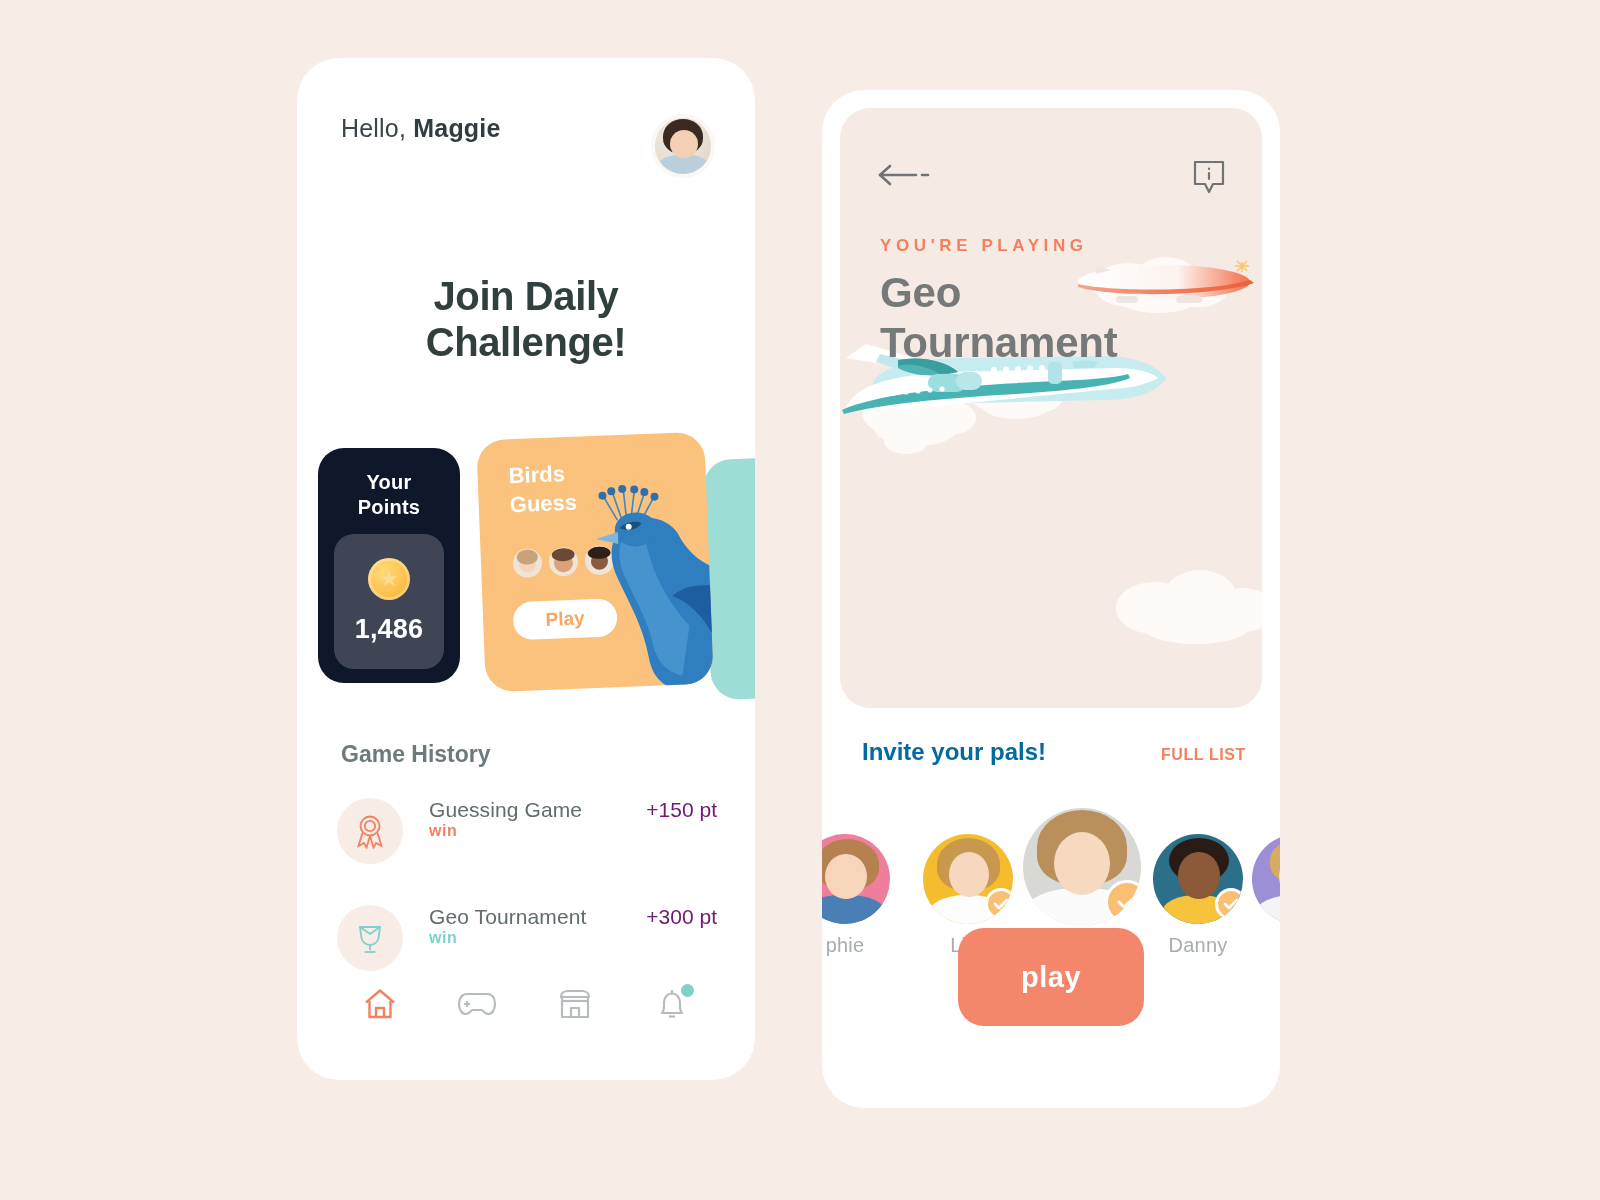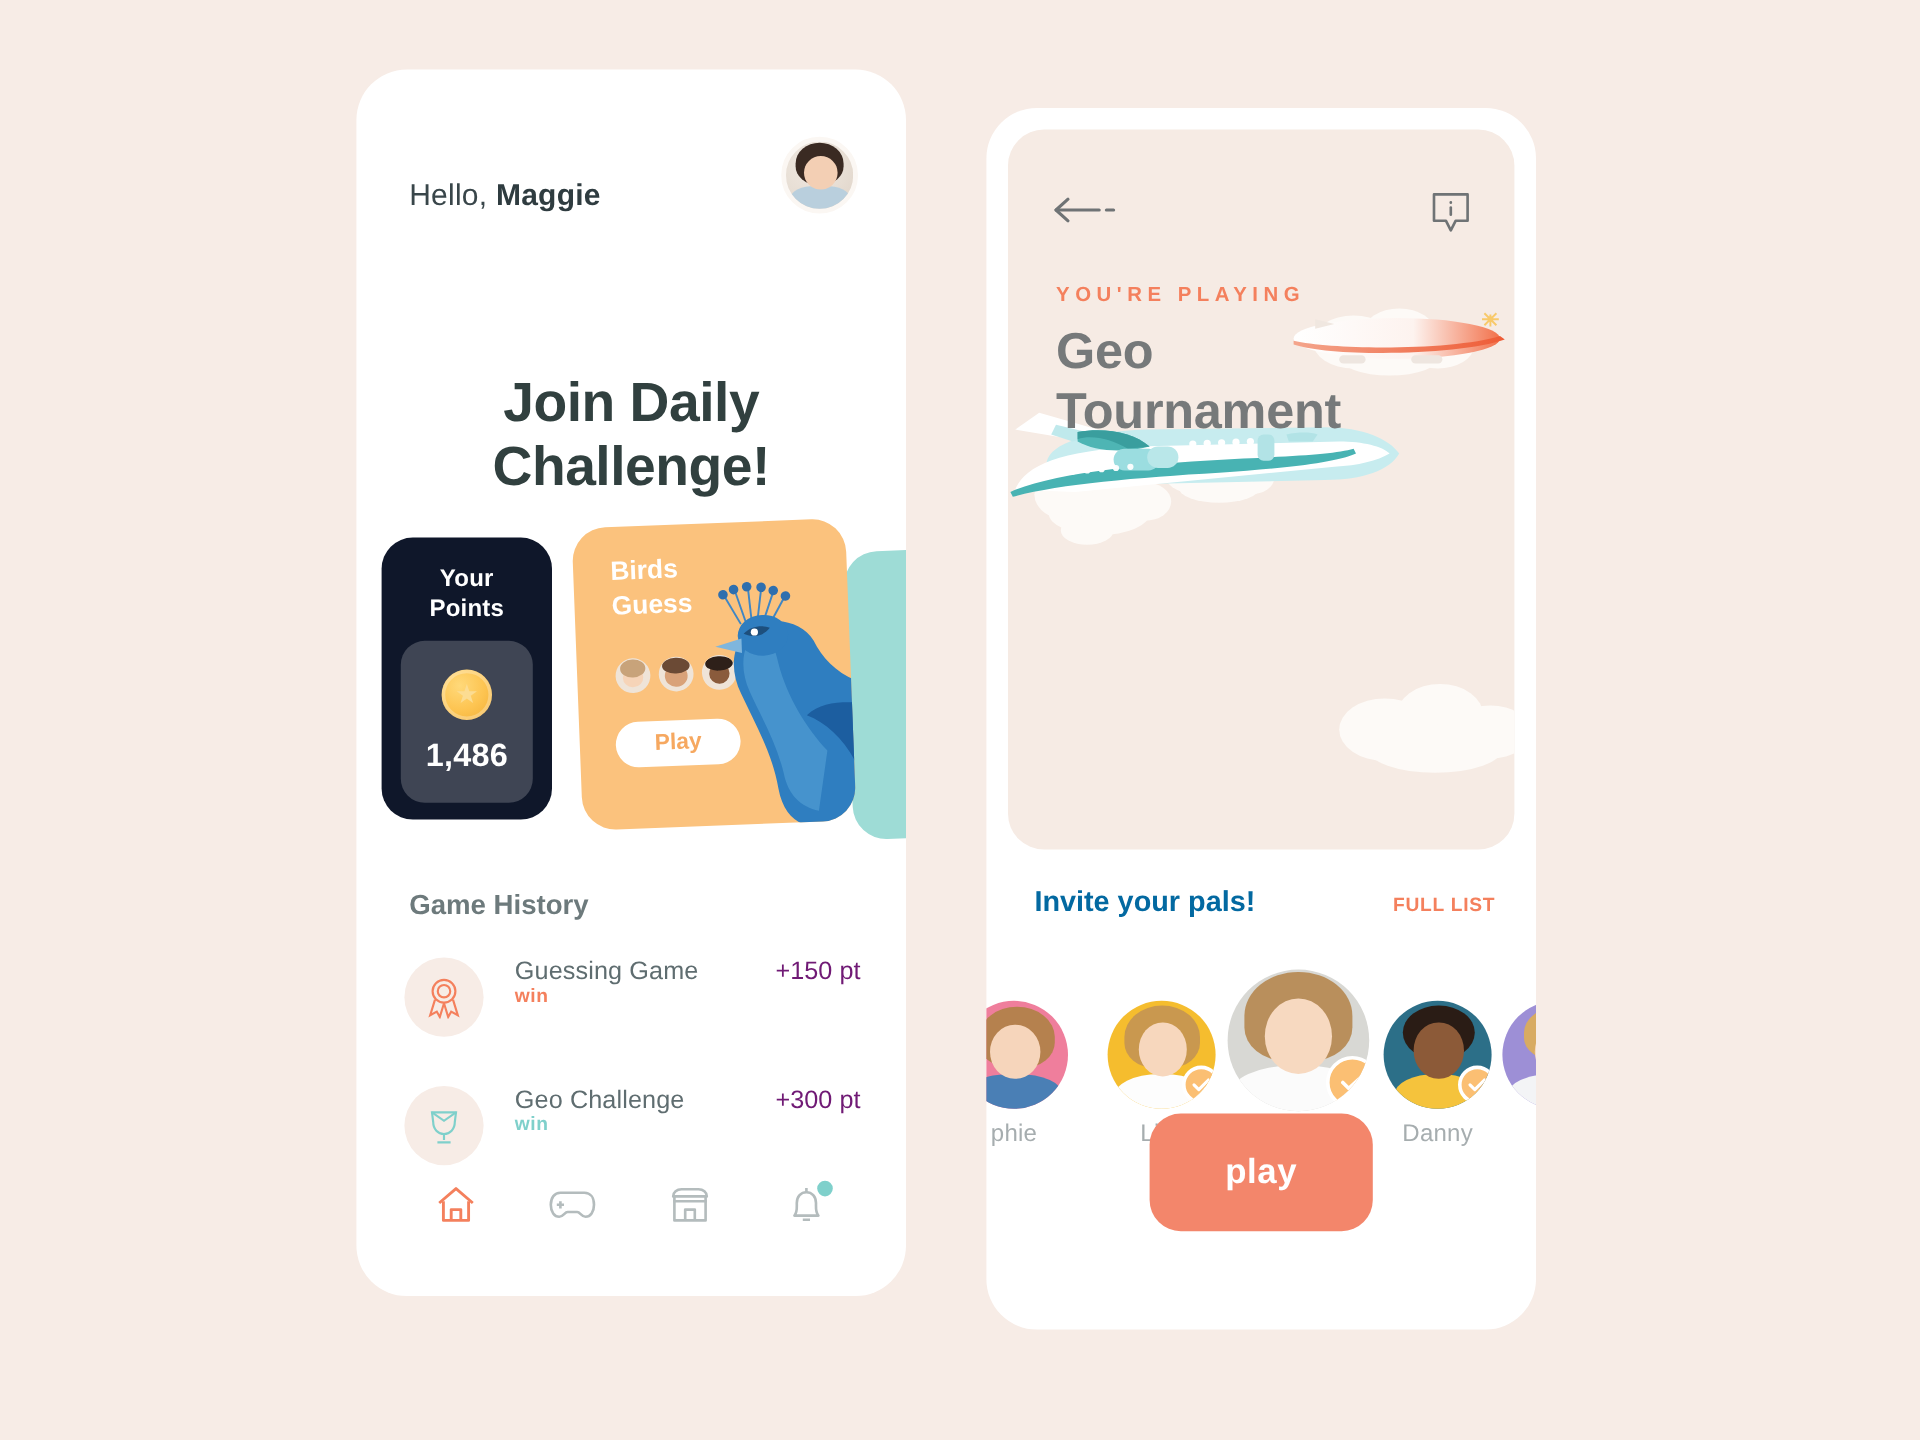--- a/index.html
+++ b/index.html
@@ -21,21 +21,21 @@
     background: #ffffff;
     border-radius: 42px;
     overflow: hidden;
   }
   #phone-left  { left: 297px; top: 58px;  width: 458px; height: 1022px; }
   #phone-right { left: 822px; top: 90px;  width: 458px; height: 1018px; }
 
   
   .greet-row {
     position: absolute; left: 44px; top: 56px; right: 40px;
-    display: flex; align-items: flex-end; justify-content: space-between;
+    display: flex; align-items: flex-start; justify-content: space-between;
   }
   .greet-text {
     font-size: 25px; color: #39464a; letter-spacing: .2px;
     font-weight: 400; white-space: nowrap;
   }
   .greet-text b { font-weight: 700; color: #2f3c40; }
 
   .avatar-me {
     width: 64px; height: 64px; border-radius: 50%;
     background: radial-gradient(circle at 38% 30%, #f0e9e2 0%, #e7ded4 55%, #ded2c6 100%);
@@ -50,22 +50,22 @@
     position: absolute; left: 26%; top: 22%; width: 50%; height: 50%;
     background: #f3cfb4; border-radius: 50%;
   }
   .avatar-me .body {
     position: absolute; left: 8%; bottom: -6%; width: 86%; height: 40%;
     background: #b9cfdd; border-radius: 42% 42% 20% 20%;
   }
 
   .headline {
     position: absolute; left: 0; right: 0; top: 215px;
-    text-align: center; font-size: 46px; line-height: 1.16;
-    font-weight: 700; color: #31403f; letter-spacing: -.4px; margin-top: 36px;
+    text-align: center; font-size: 40px; line-height: 1.16;
+    font-weight: 700; color: #31403f; letter-spacing: -.4px;
   }
 
   
   .cards-row { position: absolute; left: 0; top: 330px; width: 100%; height: 290px; }
 
   .card-points {
     position: absolute; left: 21px; top: 60px;
     width: 142px; height: 235px;
     background: #0f172a; border-radius: 26px;
     display: flex; flex-direction: column; align-items: center;
@@ -349,21 +349,21 @@
       <div class="gh-row">
         <span class="gh-ico">
           <svg width="34" height="34" viewBox="0 0 34 34" fill="none" stroke="#7fd0cb" stroke-width="1.8">
             <path d="M7 6 H27 L26 14 C26 20 22 24 17 24 C12 24 8 20 8 14 Z"></path>
             <path d="M7 6 L17 13 L27 6"></path>
             <path d="M17 24 V29"></path>
             <path d="M11.5 31 H22.5"></path>
           </svg>
         </span>
         <span class="gh-mid">
-          <span class="gh-name" style="display:block">Geo Challenge</span>
+          <span class="gh-name" style="display:block">Geo Tournament</span>
           <span class="gh-res" style="display:block;color:#7fd0cb">win</span>
         </span>
         <span class="gh-pts">+300 pt</span>
       </div>
     </div>
 
     <div class="tabbar">
       <div class="tab">
         <svg width="36" height="34" viewBox="0 0 36 34" fill="none" stroke="#f4805d" stroke-width="2.4" stroke-linejoin="round">
           <path d="M4 15.5 L18 3.5 L32 15.5"></path>

